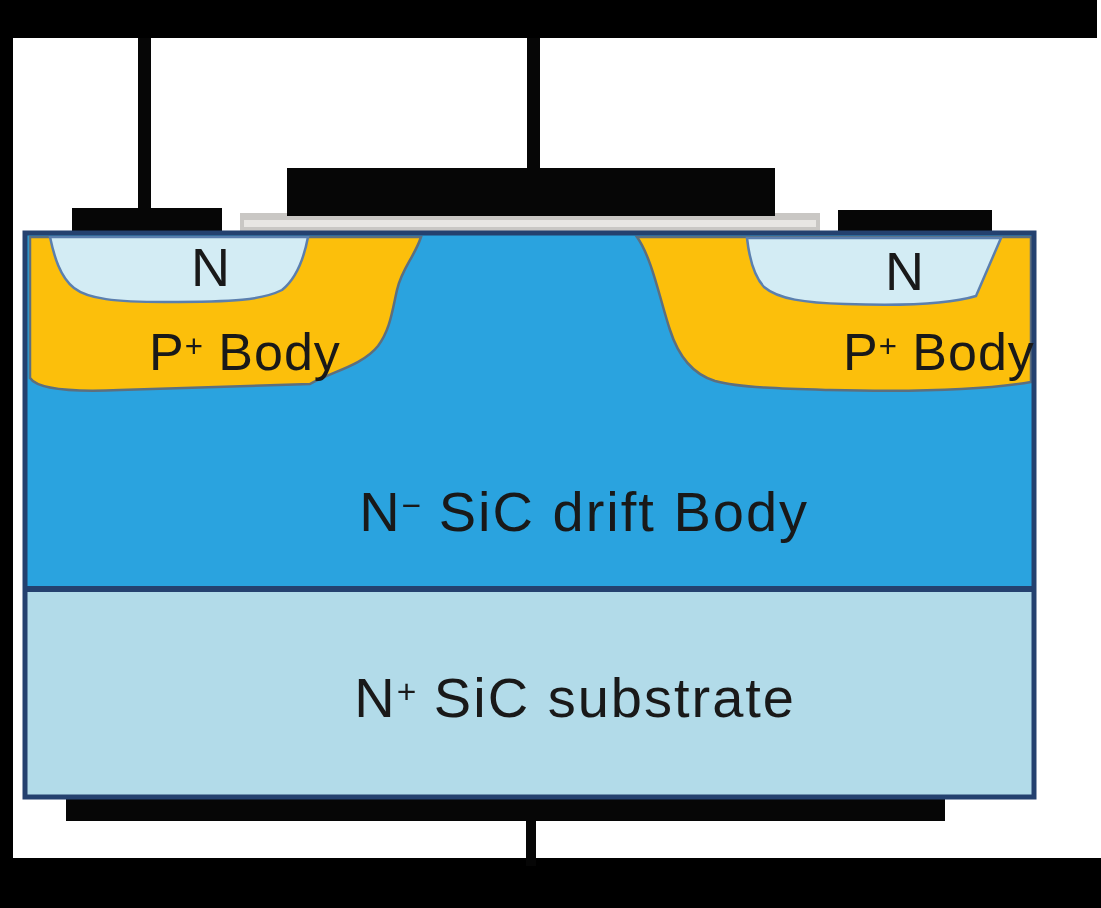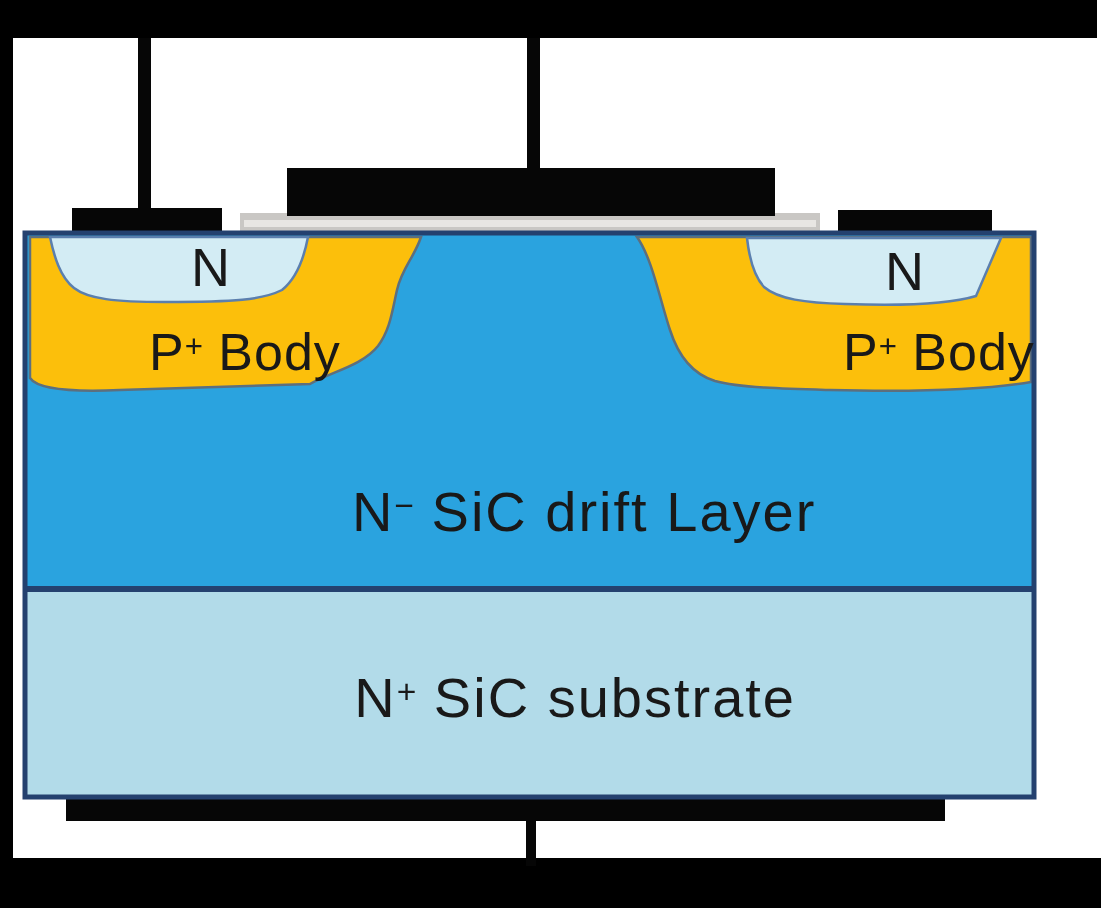--- a/index.html
+++ b/index.html
@@ -75,20 +75,20 @@
 
   <div class="lbl" style="left:214px; top:352px; font-size:52px;">
     <span>P</span><sup>+</sup><span> Body</span>
   </div>
 
   <div class="lbl" style="left:908px; top:352px; font-size:52px;">
     <span>P</span><sup>+</sup><span> Body</span>
   </div>
 
   <div class="lbl" style="left:549px; top:512px; font-size:56px; letter-spacing:2px;">
-    <span>N</span><sup>−</sup><span> SiC drift Layer</span>
+    <span>N</span><sup>−</sup><span> SiC drift Body</span>
   </div>
 
   <div class="lbl" style="left:540px; top:698px; font-size:56px; letter-spacing:2px;">
     <span>N</span><sup>+</sup><span> SiC substrate</span>
   </div>
 
 </div>
 
 </body></html>

